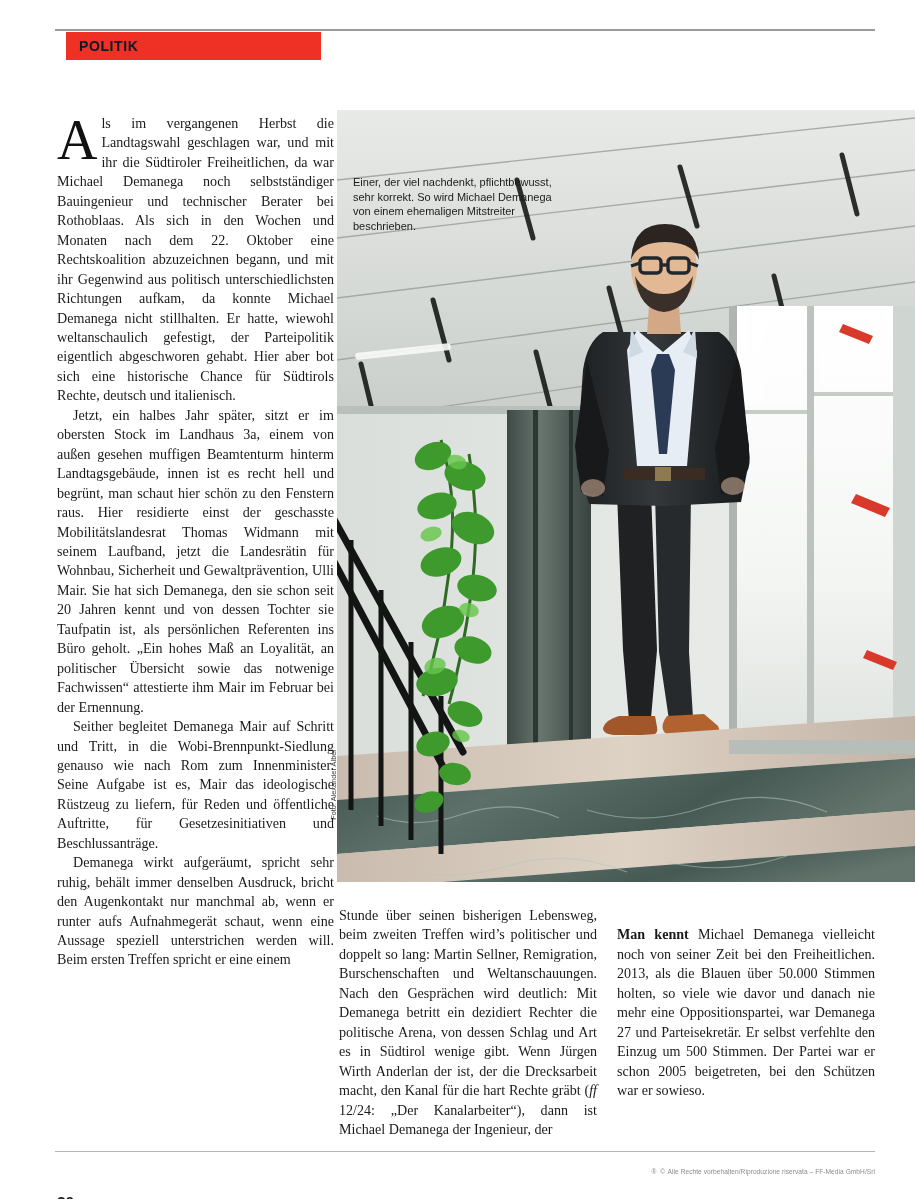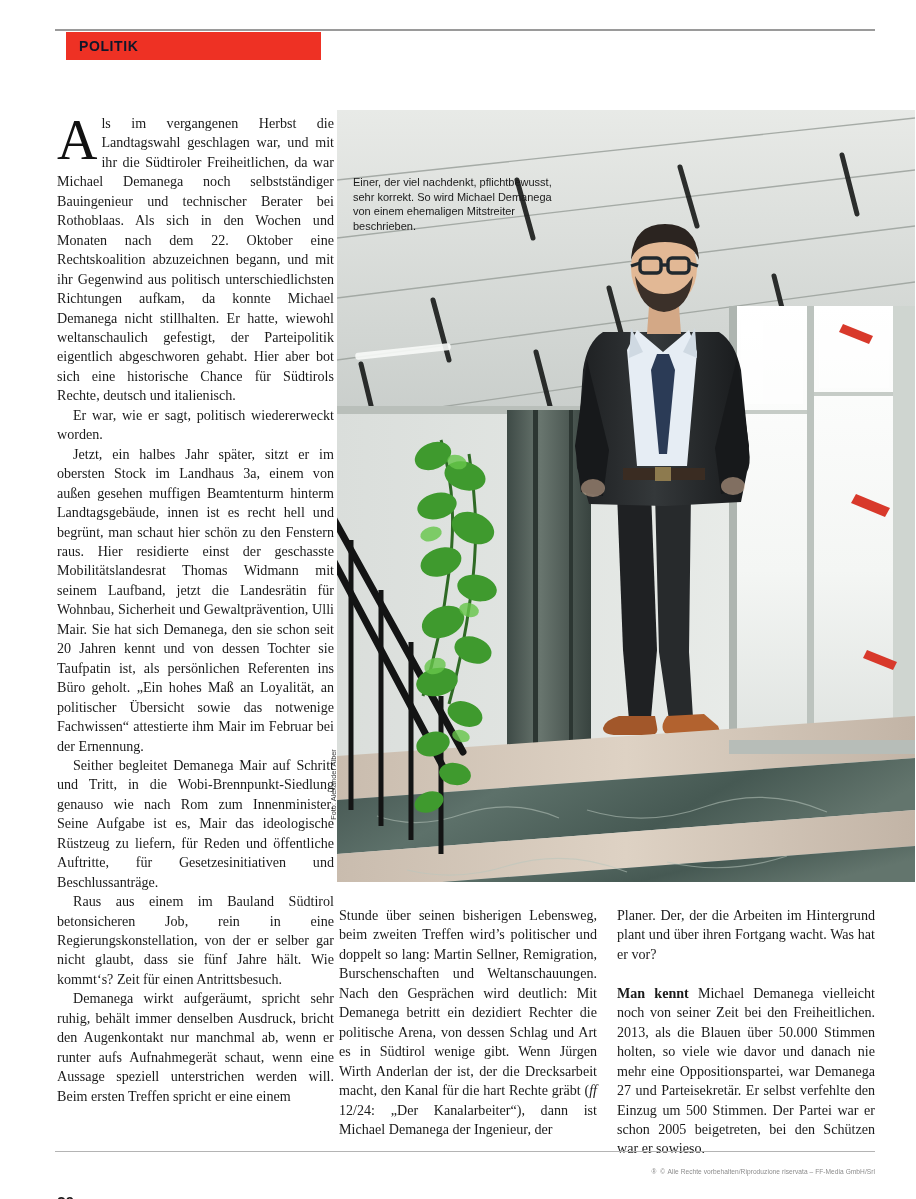--- a/index.html
+++ b/index.html
@@ -411,33 +411,30 @@
 von einem ehemaligen Mitstreiter
 beschrieben.</div>
   </div>
 
   <div class="photo-credit">
     <span>Foto: Alexander Alber</span>
   </div>
 
   <div class="col col-main">
     <p class="first"><span class="dropcap">A</span><span>ls im vergangenen Herbst die Landtagswahl geschlagen war, und mit ihr die Südtiroler Freiheitlichen, da war Michael Demanega noch selbstständiger Bauingenieur und technischer Berater bei Rothoblaas. Als sich in den Wochen und Monaten nach dem 22. Oktober eine Rechtskoalition abzuzeichnen begann, und mit ihr Gegenwind aus politisch unterschiedlichsten Richtungen aufkam, da konnte Michael Demanega nicht stillhalten. Er hatte, wiewohl weltanschaulich gefestigt, der Parteipolitik eigentlich abgeschworen gehabt. Hier aber bot sich eine historische Chance für Südtirols Rechte, deutsch und italienisch.</span></p>
-    <p><span>Er war, wie er sagt, politisch wiedererweckt worden.</span></p>
     <p><span>Jetzt, ein halbes Jahr später, sitzt er im obersten Stock im Landhaus 3a, einem von außen gesehen muffigen Beamtenturm hinterm Landtagsgebäude, innen ist es recht hell und begrünt, man schaut hier schön zu den Fenstern raus. Hier residierte einst der geschasste Mobilitätslandesrat Thomas Widmann mit seinem Laufband, jetzt die Landesrätin für Wohnbau, Sicherheit und Gewaltprävention, Ulli Mair. Sie hat sich Demanega, den sie schon seit 20 Jahren kennt und von dessen Tochter sie Taufpatin ist, als persönlichen Referenten ins Büro geholt. „Ein hohes Maß an Loyalität, an politischer Übersicht sowie das notwenige Fachwissen“ attestierte ihm Mair im Februar bei der Ernennung.</span></p>
     <p><span>Seither begleitet Demanega Mair auf Schritt und Tritt, in die Wobi-Brennpunkt-Siedlung genauso wie nach Rom zum Innenminister. Seine Aufgabe ist es, Mair das ideologische Rüstzeug zu liefern, für Reden und öffentliche Auftritte, für Gesetzesinitiativen und Beschlussanträge.</span></p>
-    <p><span>Raus aus einem im Bauland Südtirol betonsicheren Job, rein in eine Regierungskonstellation, von der er selber gar nicht glaubt, dass sie fünf Jahre hält. Wie kommt‘s? Zeit für einen Antrittsbesuch.</span></p>
     <p><span>Demanega wirkt aufgeräumt, spricht sehr ruhig, behält immer denselben Ausdruck, bricht den Augenkontakt nur manchmal ab, wenn er runter aufs Aufnahmegerät schaut, wenn eine Aussage speziell unterstrichen werden will. Beim ersten Treffen spricht er eine einem</span></p>
   </div>
 
   <div class="col col-bl">
     <p class="first"><span>Stunde über seinen bisherigen Lebensweg, beim zweiten Treffen wird’s politischer und doppelt so lang: Martin Sellner, Remigration, Burschenschaften und Weltanschauungen. Nach den Gesprächen wird deutlich: Mit Demanega betritt ein dezidiert Rechter die politische Arena, von dessen Schlag und Art es in Südtirol wenige gibt. Wenn Jürgen Wirth Anderlan der ist, der die Drecksarbeit macht, den Kanal für die hart Rechte gräbt (</span><i class="mag">ff</i><span> 12/24: „Der Kanalarbeiter“), dann ist Michael Demanega der Ingenieur, der</span></p>
   </div>
 
   <div class="col col-br">
-    <p class="first"><span>Planer. Der, der die Arbeiten im Hintergrund plant und über ihren Fortgang wacht. Was hat er vor?</span></p>
     <p class="first gap"><b class="lead-in">Man kennt</b><span> Michael Demanega vielleicht noch von seiner Zeit bei den Freiheitlichen. 2013, als die Blauen über 50.000 Stimmen holten, so viele wie davor und danach nie mehr eine Oppositionspartei, war Demanega 27 und Parteisekretär. Er selbst verfehlte den Einzug um 500 Stimmen. Der Partei war er schon 2005 beigetreten, bei den Schützen war er sowieso.</span></p>
   </div>
 
   <div class="rule-bottom"></div>
 
   <div class="footer-left">
     <span class="folio">20</span>
     <span class="issue"><span>No. 14</span> <span class="year">/ 2024</span></span>
   </div>
 

